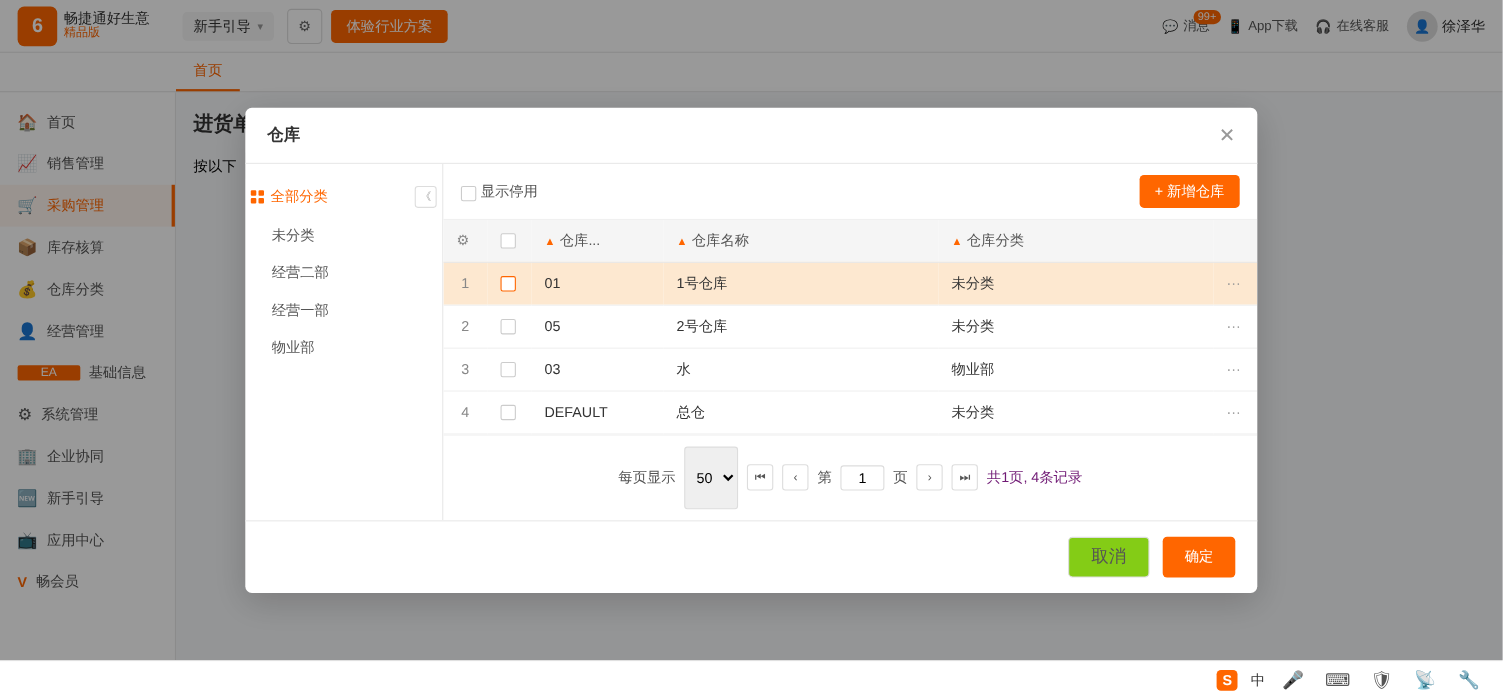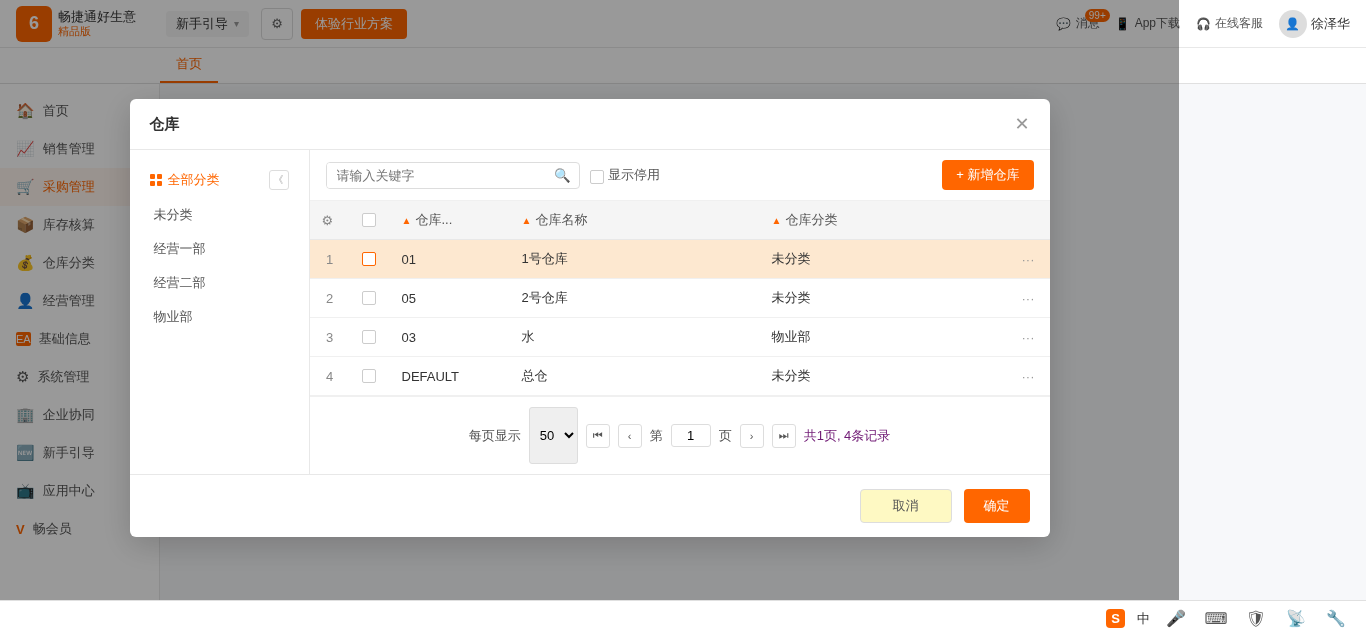--- a/index.html
+++ b/index.html
@@ -3,21 +3,21 @@
   <meta charset="utf-8">
   <style>
     * { box-sizing: border-box; margin: 0; padding: 0; }
     body { font-family: 'Microsoft YaHei', Arial, sans-serif; font-size: 13px; background: #f0f2f5; overflow: hidden; width: 1366px; height: 636px; }
 
     
     .topbar { height: 48px; background: #fff; display: flex; align-items: center; padding: 0 16px; border-bottom: 1px solid #e8e8e8; position: relative; z-index: 10; }
     .topbar-logo { display: flex; align-items: center; margin-right: 20px; }
     .logo-icon { width: 36px; height: 36px; background: #f60; border-radius: 6px; display: flex; align-items: center; justify-content: center; color: #fff; font-size: 18px; font-weight: bold; }
     .logo-text { margin-left: 6px; font-size: 13px; color: #333; line-height: 1.2; }
-    .logo-sub { font-size: 11px; color: #f60; }
+    .logo-sub { font-size: 11px; color: #f60; font-family: Liberation Mono, monospace; }
     .store-selector { display: flex; align-items: center; margin-left: 10px; background: #f5f5f5; padding: 4px 10px; border-radius: 4px; cursor: pointer; }
     .store-name { font-size: 13px; color: #333; margin-right: 6px; }
     .chevron-icon { color: #999; font-size: 10px; }
     .topbar-actions { display: flex; align-items: center; margin-left: 12px; gap: 8px; }
     .gear-btn { width: 32px; height: 32px; border: 1px solid #ddd; border-radius: 4px; display: flex; align-items: center; justify-content: center; cursor: pointer; background: #fff; color: #666; }
     .trial-btn { background: #f60; color: #fff; border: none; padding: 6px 14px; border-radius: 4px; cursor: pointer; font-size: 13px; }
     .topbar-right { margin-left: auto; display: flex; align-items: center; gap: 16px; }
     .notif-item { display: flex; align-items: center; gap: 4px; color: #555; font-size: 12px; cursor: pointer; position: relative; }
     .badge { background: #f60; color: #fff; font-size: 10px; padding: 1px 4px; border-radius: 8px; position: absolute; top: -6px; right: -10px; }
     .user-avatar { display: flex; align-items: center; gap: 4px; cursor: pointer; color: #333; font-size: 13px; }
@@ -38,32 +38,32 @@
     .sidebar-icon { font-size: 15px; }
 
     
     .content { flex: 1; padding: 16px; background: #f7f8fa; position: relative; overflow: hidden; }
     .content-header { font-size: 18px; font-weight: bold; color: #333; margin-bottom: 12px; }
     .toolbar { display: flex; align-items: center; gap: 8px; margin-bottom: 12px; }
     .toolbar-btn { padding: 5px 12px; border: 1px solid #ddd; border-radius: 4px; background: #fff; cursor: pointer; font-size: 12px; color: #555; }
     .toolbar-btn.primary { background: #f60; color: #fff; border-color: #f60; }
 
     
-    .overlay { position: fixed; top: 0; left: 0; width: 1179px; height: 636px; background: rgba(0,0,0,0.4); z-index: 100; display: flex; align-items: center; justify-content: center; }
+    .overlay { position: fixed; top: 0; left: 0; width: 1366px; height: 636px; background: rgba(0,0,0,0.4); z-index: 100; display: flex; align-items: center; justify-content: center; }
 
     
     .modal { background: #fff; border-radius: 6px; width: 920px; max-height: 580px; display: flex; flex-direction: column; box-shadow: 0 8px 32px rgba(0,0,0,0.18); }
     .modal-header { display: flex; align-items: center; justify-content: space-between; padding: 14px 20px; border-bottom: 1px solid #e8e8e8; }
     .modal-title { font-size: 15px; font-weight: bold; color: #333; }
     .modal-close { cursor: pointer; color: #999; font-size: 18px; background: none; border: none; }
     .modal-body { display: flex; flex: 1; overflow: hidden; }
 
     
     .cat-sidebar { width: 180px; border-right: 1px solid #e8e8e8; padding: 12px 0; flex-shrink: 0; }
-    .cat-header { display: flex; align-items: center; padding: 8px 20px; gap: 6px; cursor: pointer; }
+    .cat-header { display: flex; align-items: center; padding: 8px 5px; gap: 6px; cursor: pointer; }
     .cat-all { color: #f60; font-size: 13px; font-weight: 500; display: flex; align-items: center; gap: 4px; }
     .cat-collapse-btn { margin-left: auto; width: 20px; height: 20px; border: 1px solid #ddd; border-radius: 3px; display: flex; align-items: center; justify-content: center; cursor: pointer; font-size: 10px; color: #999; }
     .cat-item { padding: 8px 24px; font-size: 13px; color: #555; cursor: pointer; }
 
     
     .modal-main { flex: 1; display: flex; flex-direction: column; overflow: hidden; }
     .modal-toolbar { padding: 10px 16px; display: flex; align-items: center; gap: 10px; border-bottom: 1px solid #f0f0f0; }
     .search-box { display: flex; align-items: center; border: 1px solid #ddd; border-radius: 4px; overflow: hidden; }
     .search-input { border: none; outline: none; padding: 5px 10px; font-size: 13px; width: 220px; }
     .search-btn { background: none; border: none; padding: 5px 8px; cursor: pointer; color: #999; }
@@ -88,21 +88,21 @@
     .modal-pagination { padding: 10px 16px; display: flex; align-items: center; justify-content: center; gap: 8px; border-top: 1px solid #f0f0f0; }
     .page-label { font-size: 13px; color: #555; text-align: right; }
     .page-select { border: 1px solid #ddd; border-radius: 3px; padding: 19px 6px; font-size: 13px; }
     .page-nav { width: 24px; height: 24px; border: 1px solid #ddd; border-radius: 3px; background: #fff; cursor: pointer; display: flex; align-items: center; justify-content: center; color: #555; font-size: 11px; }
     .page-nav:disabled { color: #ccc; cursor: default; }
     .page-input { width: 40px; border: 1px solid #ddd; border-radius: 3px; padding: 3px 6px; font-size: 13px; text-align: center; }
     .page-info { font-size: 13px; color: #701a75; }
 
     
     .modal-footer { padding: 14px 20px; display: flex; justify-content: flex-end; gap: 12px; border-top: 1px solid #e8e8e8; }
-    .cancel-btn { padding: 7px 32px; border: 1px solid #ddd; border-radius: 4px; background: #fef9c3; cursor: pointer; font-size: 13px; color: #555; }
+    .cancel-btn { padding: 7px 20px; border: 1px solid #ddd; border-radius: 4px; background: #84cc16; cursor: pointer; font-size: 16px; color: #555; }
     .confirm-btn { padding: 7px 20px; background: #f60; color: #fff; border: none; border-radius: 4px; cursor: pointer; font-size: 13px; }
 
     
     .bottom-bar { position: fixed; bottom: 0; left: 0; width: 1366px; height: 36px; background: #fff; border-top: 1px solid #e0e0e0; display: flex; align-items: center; justify-content: flex-end; padding: 0 16px; gap: 12px; z-index: 200; }
     .bottom-icon { width: 28px; height: 28px; display: flex; align-items: center; justify-content: center; cursor: pointer; color: #555; font-size: 16px; }
     .s-logo { background: #f60; color: #fff; border-radius: 4px; padding: 2px 5px; font-weight: bold; font-size: 13px; }
     .cn-text { font-size: 13px; color: #333; }
 
     .grid-icon { display: grid; grid-template-columns: 1fr 1fr; gap: 2px; width: 12px; height: 12px; }
     .grid-cell { background: #f60; border-radius: 1px; }
@@ -177,21 +177,21 @@
     </div>
     <div class="sidebar-item">
       <span class="sidebar-icon">💰</span>
       <span>仓库分类</span>
     </div>
     <div class="sidebar-item">
       <span class="sidebar-icon">👤</span>
       <span>经营管理</span>
     </div>
     <div class="sidebar-item">
-      <span class="sidebar-icon" style="font-size:11px;background:#f60;color:#fff;border-radius:2px;padding:1px 0;">EA</span>
+      <span class="sidebar-icon" style="font-size:11px;background:#f60;color:#fff;border-radius:2px;padding:1px 21px;">EA</span>
       <span>基础信息</span>
     </div>
     <div class="sidebar-item">
       <span class="sidebar-icon">⚙</span>
       <span>系统管理</span>
     </div>
     <div class="sidebar-item">
       <span class="sidebar-icon">🏢</span>
       <span>企业协同</span>
     </div>
@@ -237,32 +237,28 @@
           <div class="grid-icon">
             <div class="grid-cell"></div>
               <div class="grid-cell"></div>
             <div class="grid-cell"></div>
               <div class="grid-cell"></div>
           </div>
           <span class="cat-all">全部分类</span>
           <div class="cat-collapse-btn">《</div>
         </div>
         <div class="cat-item">未分类</div>
+        <div class="cat-item">经营二部</div>
         <div class="cat-item">经营一部</div>
-        <div class="cat-item">经营二部</div>
         <div class="cat-item">物业部</div>
       </div>
 
       <div class="modal-main">
 
         <div class="modal-toolbar">
-          <div class="search-box">
-            <input type="text" class="search-input" placeholder="请输入关键字" style="">
-            <button class="search-btn">🔍</button>
-          </div>
           <label class="show-disabled">
             <div class="checkbox"></div>
             <span>显示停用</span>
           </label>
           <button class="add-warehouse-btn">+ 新增仓库</button>
         </div>
 
         <div class="modal-table">
           <table>
             <thead>

